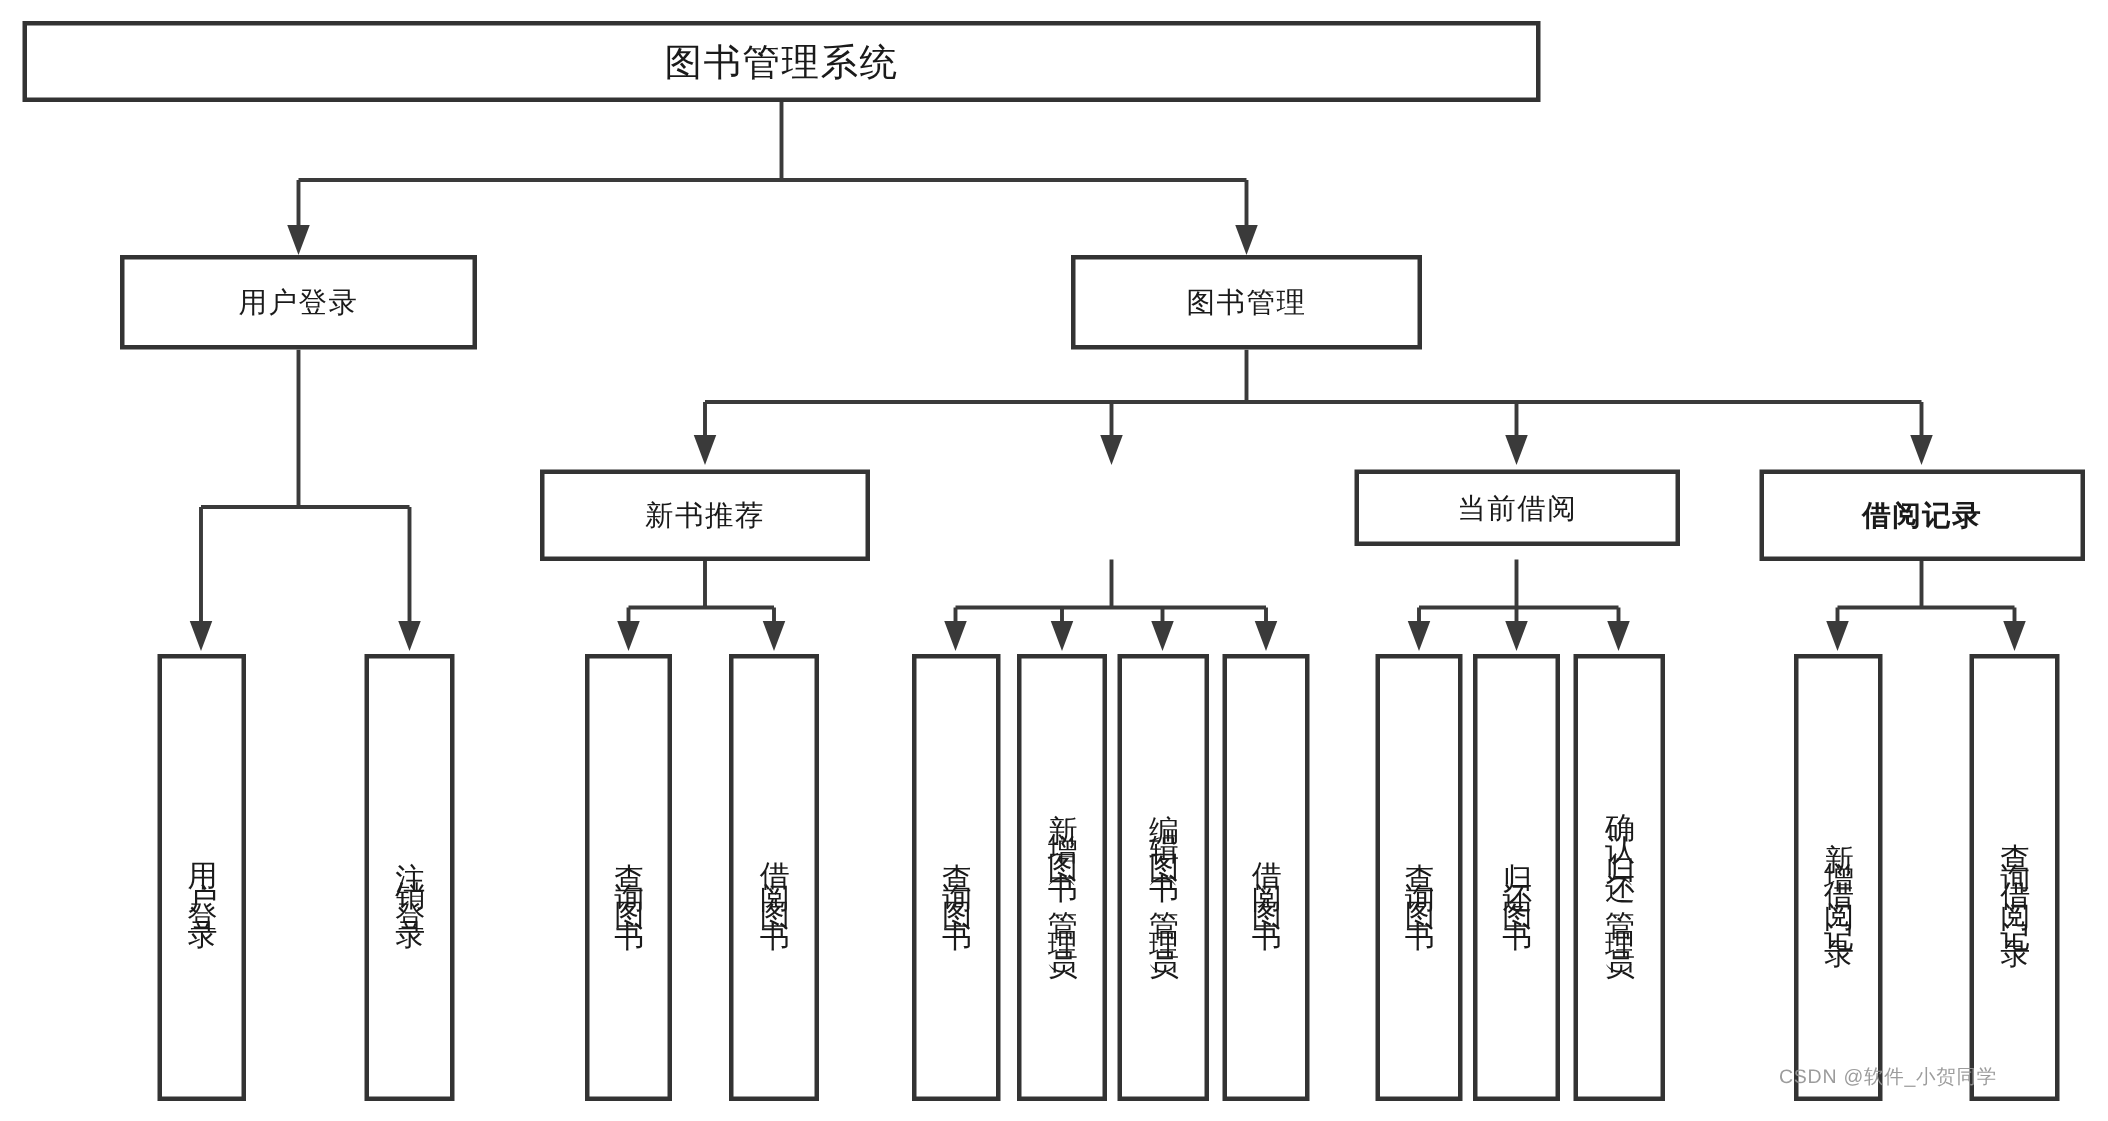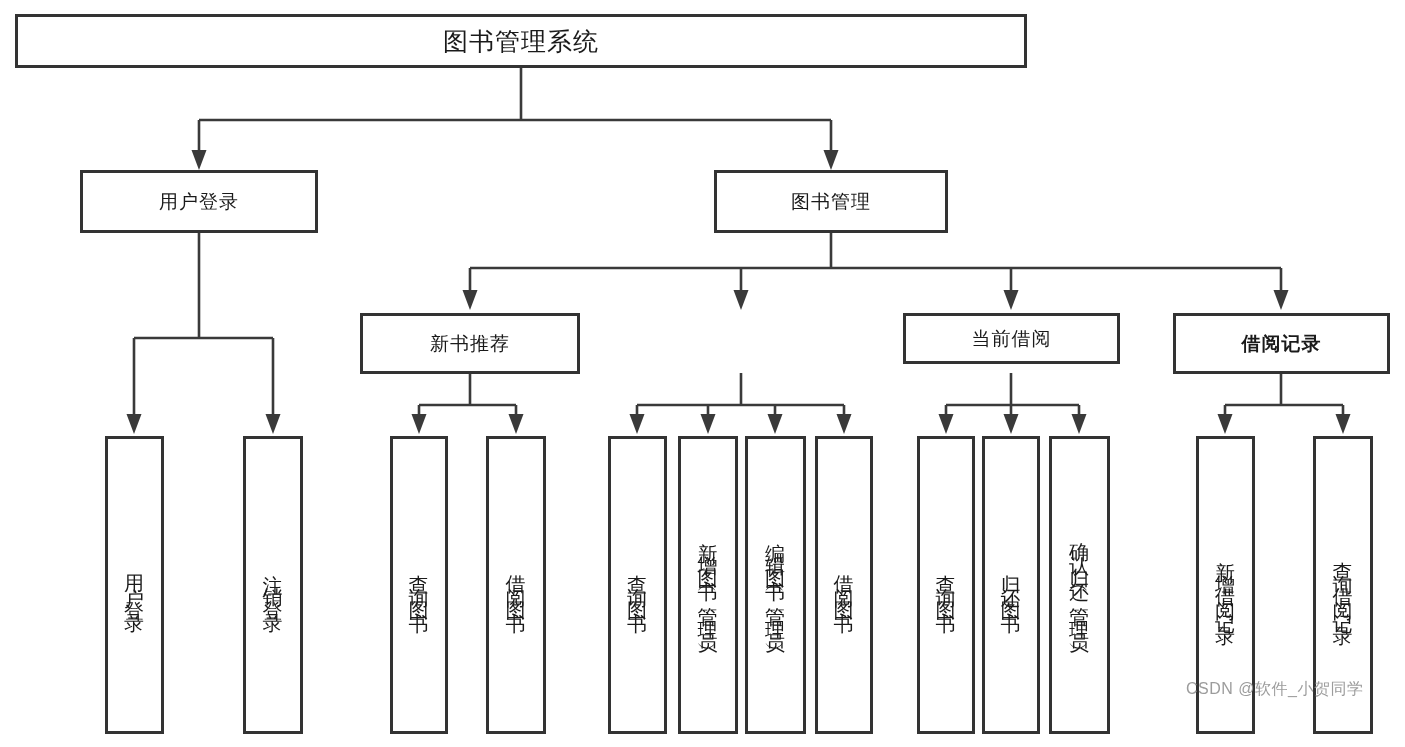--- a/index.html
+++ b/index.html
@@ -40,22 +40,22 @@
   .box.v span {
     writing-mode: vertical-rl;
     text-orientation: mixed;
     font-size: 20px;
     letter-spacing: 13px;
     line-height: 1.1;
   }
   .watermark {
     position: absolute;
     left: 1186px;
-    top: 679px;
-    font-size: 16px;
+    top: 709px;
+    font-size: 13px;
     color: rgba(148, 148, 148, 0.92);
     letter-spacing: 0.5px;
     white-space: nowrap;
   }
 </style>
 </head>
 <body>
 
 <div class="canvas">
 

